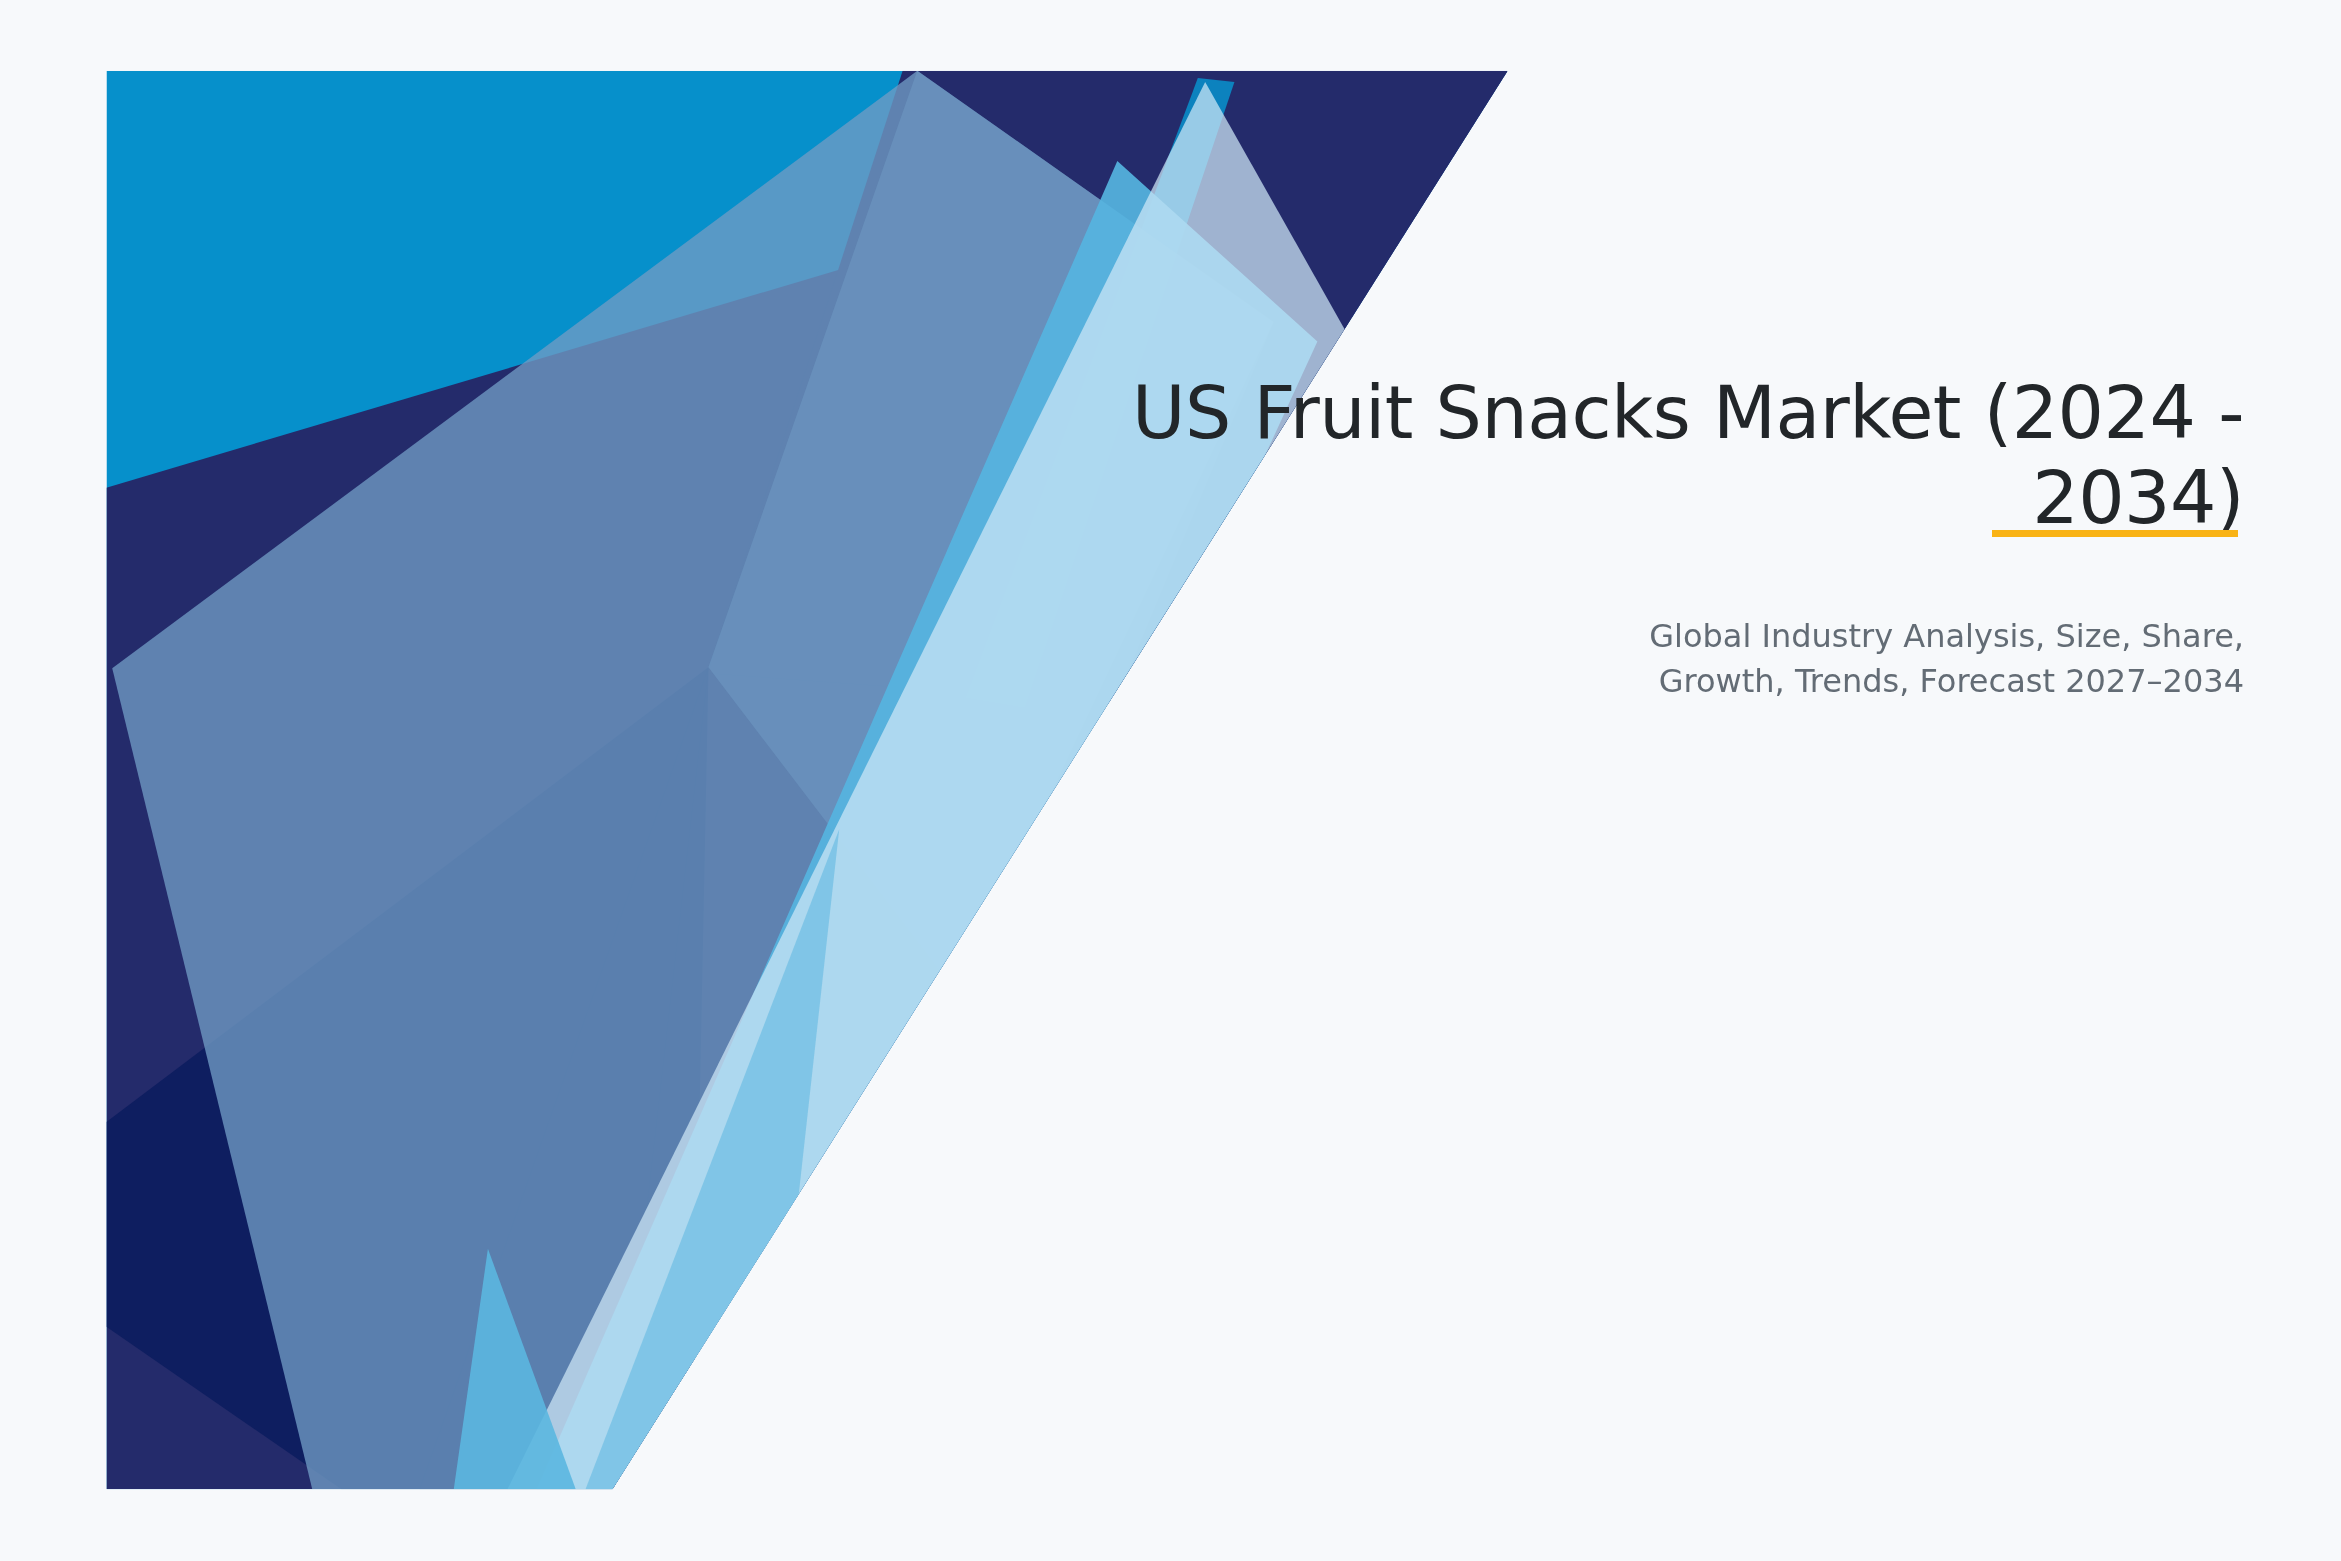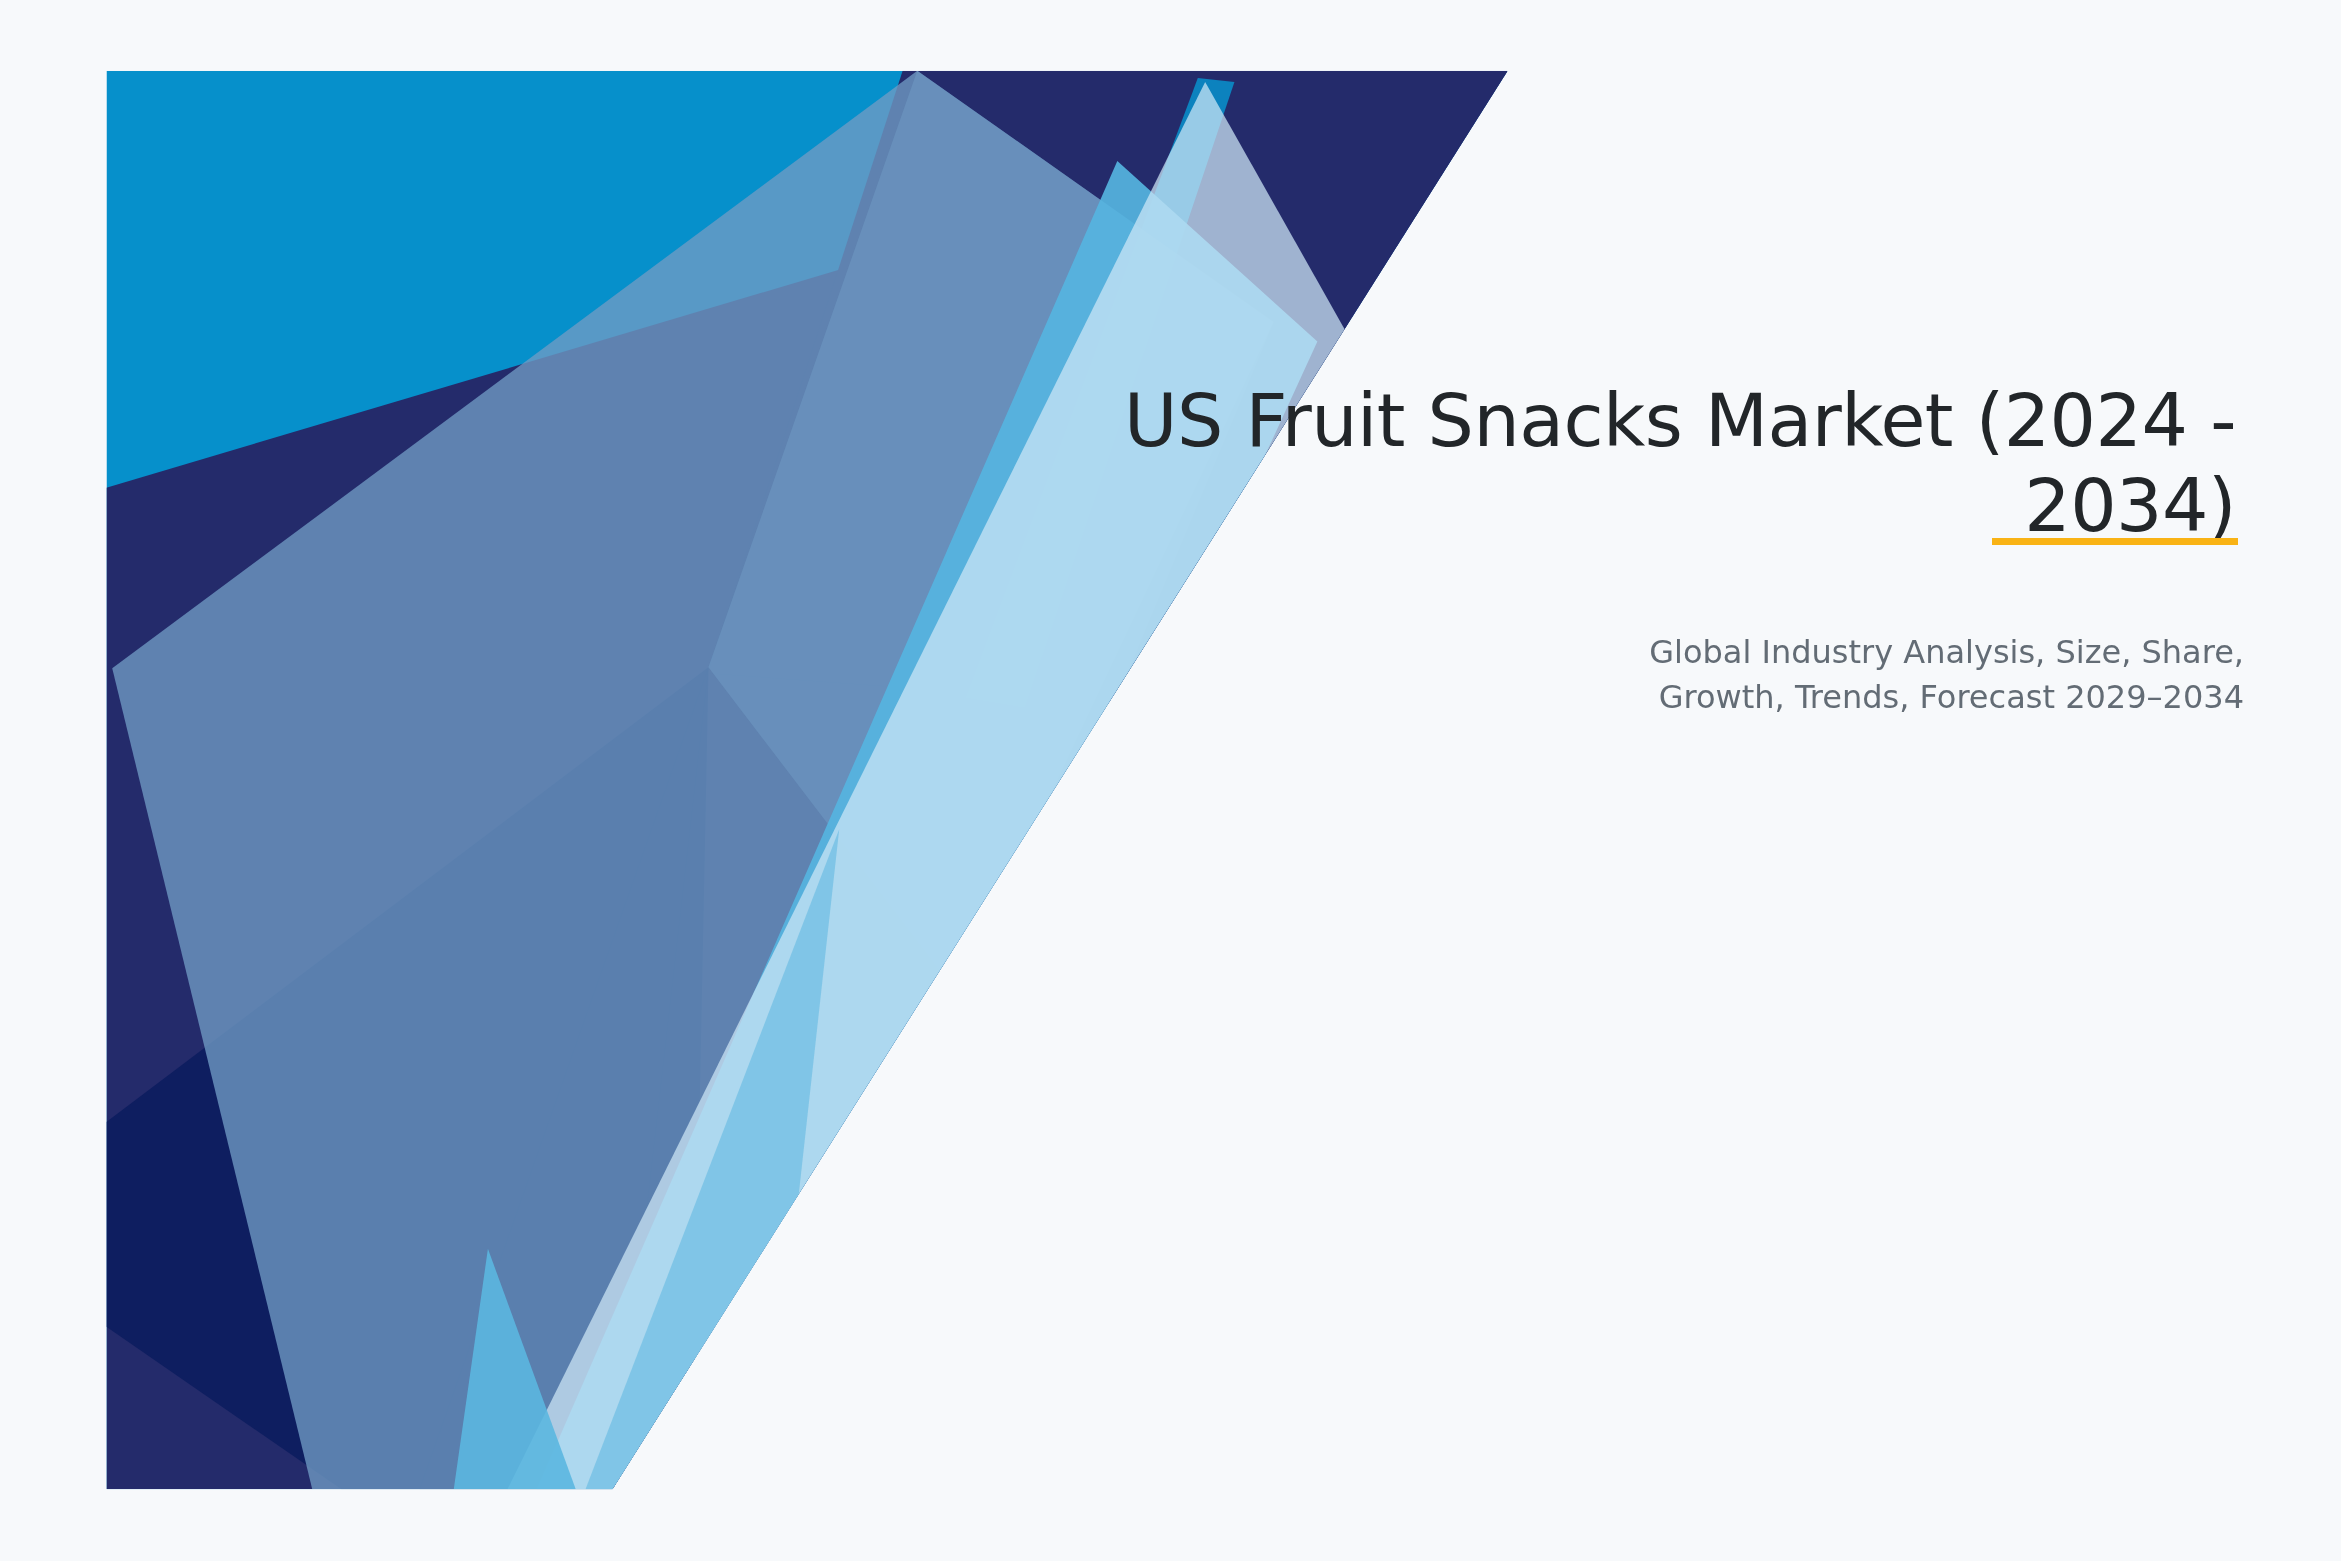--- a/index.html
+++ b/index.html
@@ -34,21 +34,21 @@
     width: 1249px;
     text-align: right;
   }
 
   #title-wrap {
     position: relative;
     display: block;
   }
 
   #page-title {
-    margin: 8px;
+    margin: 0;
     font-family: "DejaVu Sans", sans-serif;
     font-weight: 400;
     font-size: 73px;
     line-height: 1.16;
     letter-spacing: -0.5px;
     color: #222629;
     text-align: right;
     white-space: pre-line;
     position: relative;
     z-index: 2;
@@ -123,18 +123,18 @@
 
   <div id="text-block">
 
     <div id="title-wrap">
       <h1 id="page-title">US Fruit Snacks Market (2024 -
 2034)</h1>
       <div id="title-accent"></div>
     </div>
 
     <p id="page-subtitle">Global Industry Analysis, Size, Share,
-Growth, Trends, Forecast 2029–2034</p>
+Growth, Trends, Forecast 2027–2034</p>
 
   </div>
 
 </div>
 
 
 </body></html>

